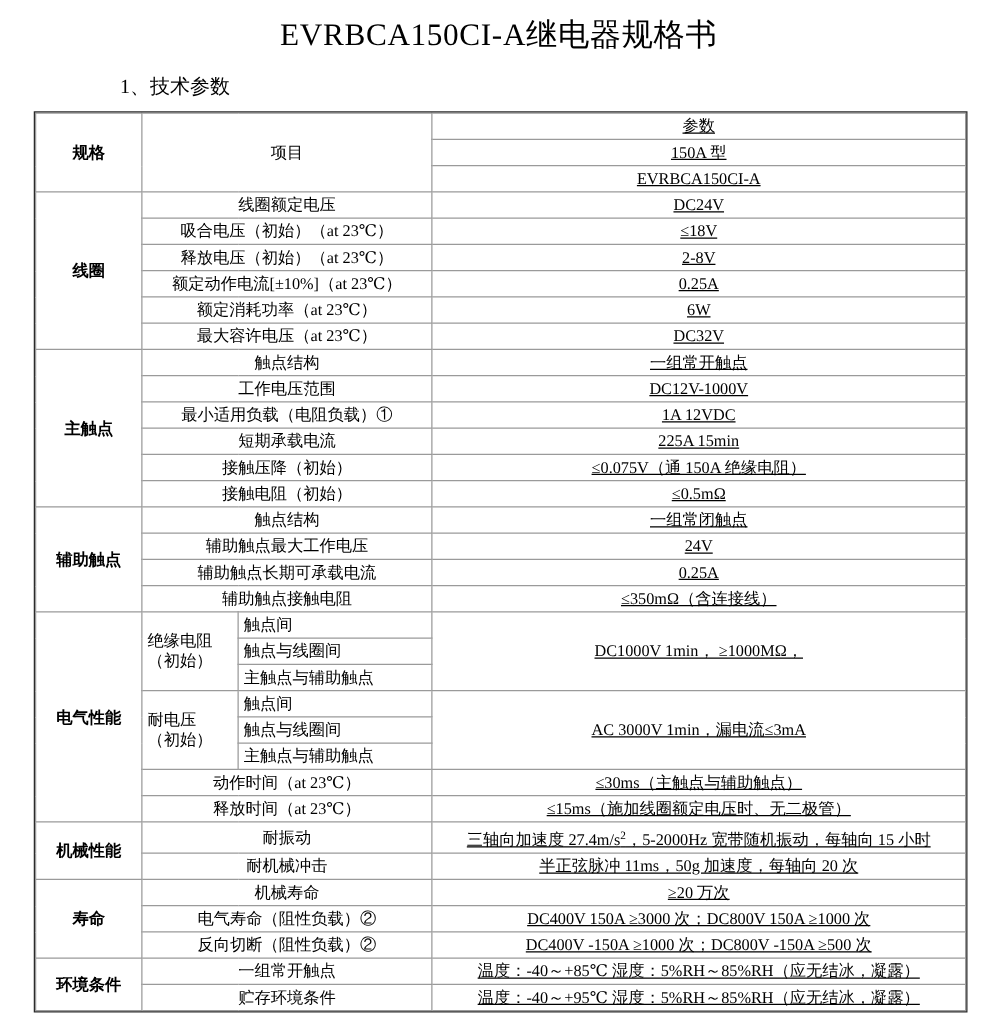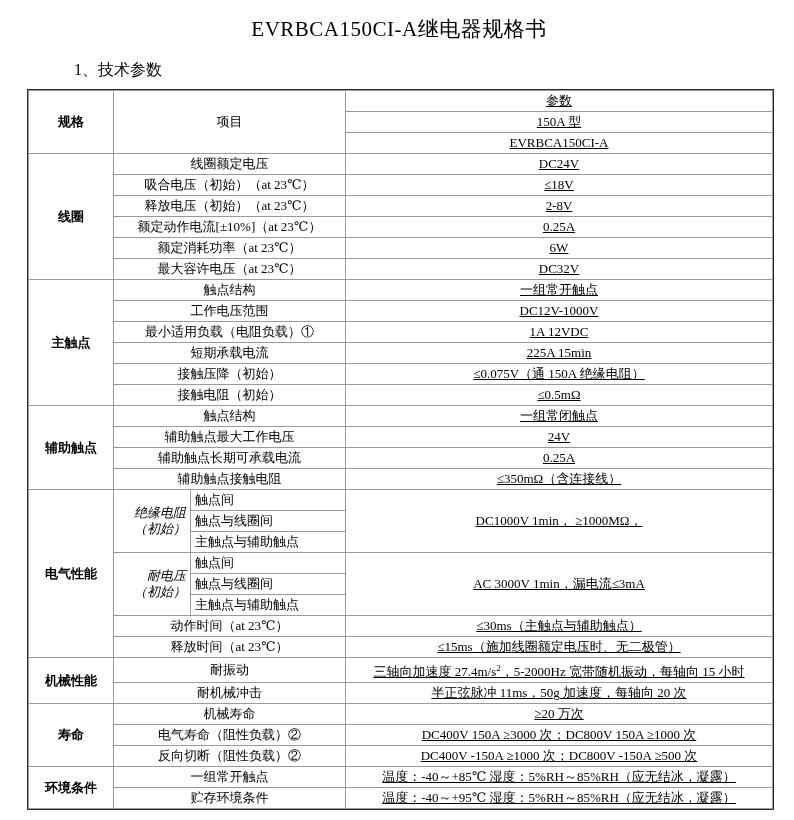--- a/index.html
+++ b/index.html
@@ -15,31 +15,31 @@
     overflow: hidden;
   }
   .page {
     position: relative;
     width: 794px;
     height: 820px;
     box-sizing: border-box;
   }
   .doc-title {
     text-align: center;
-    font-size: 21px;
+    font-size: 25px;
     font-weight: normal;
     letter-spacing: 0.5px;
     margin: 12px 0 0 4px;
     padding: 0;
     line-height: 34px;
   }
   .section-heading {
     font-size: 16px;
     font-weight: normal;
-    margin: 14px 0 10px 74px;
+    margin: 14px 0 10px 96px;
     line-height: 20px;
   }
   table.spec {
     border-collapse: collapse;
     table-layout: fixed;
     width: 744px;
     margin-left: 28px;
     border: 1px solid #2b2b2b;
   }
   table.spec td {
@@ -69,24 +69,23 @@
   .c-sub {
     width: 155px;
     text-align: left;
     padding-left: 8px;
   }
   .c-val {
     text-align: center;
     text-decoration: underline;
   }
   .subcell-label {
-    text-align: right;
+    text-align: left;
     padding: 2px 2px;
     line-height: 17px;
-    font-style: italic;
   }
   sup { font-size: 9px; vertical-align: super; }
 </style>
 </head>
 <body>
 
 <div class="page">
 
   <h1 class="doc-title">EVRBCA150CI-A继电器规格书</h1>
 

